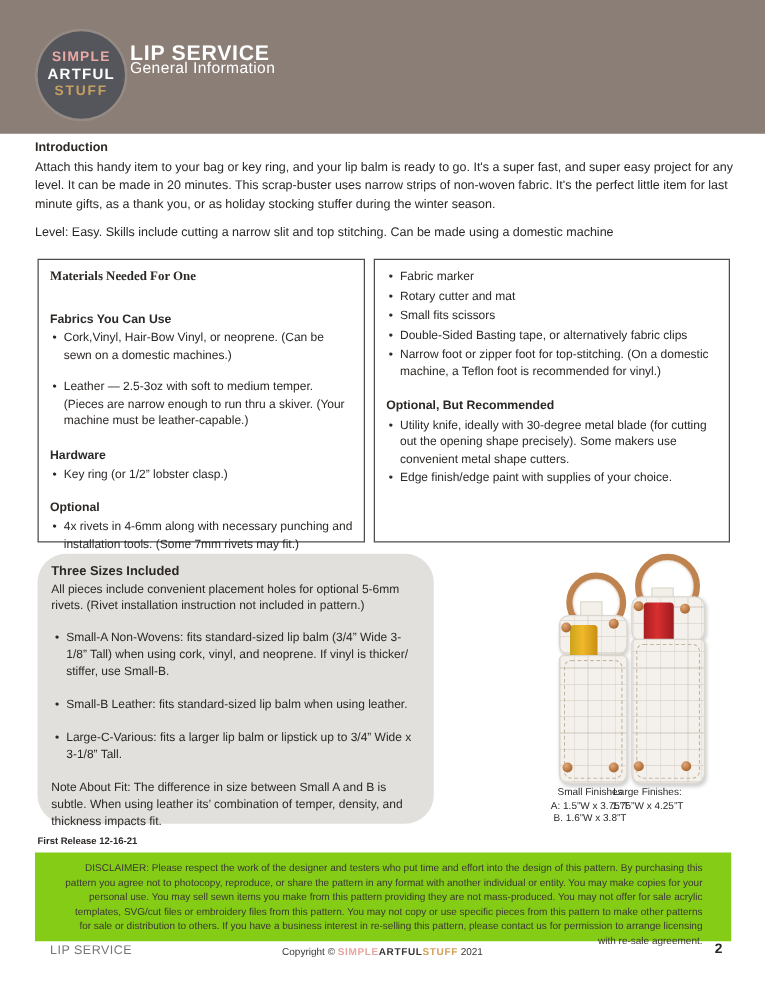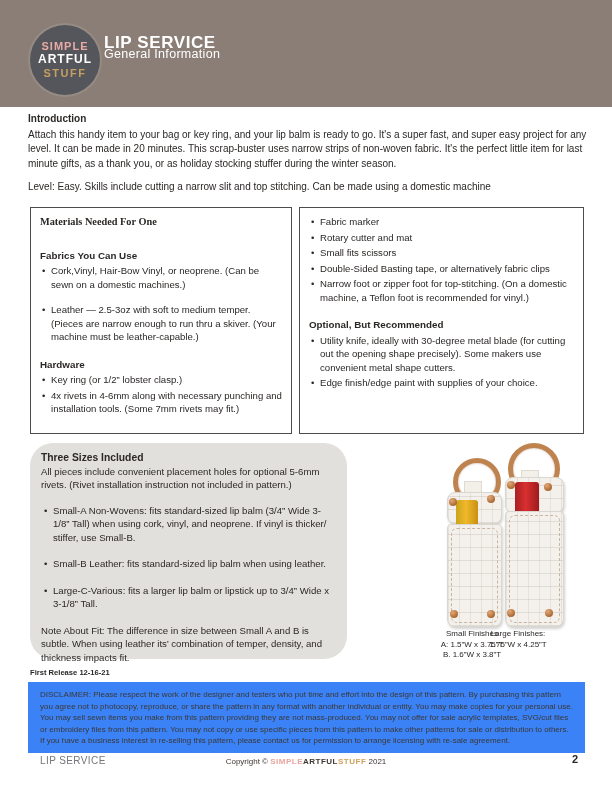--- a/index.html
+++ b/index.html
@@ -56,22 +56,22 @@
   .pocket{border-top-left-radius:4px;border-top-right-radius:4px;}
   .stitch{position:absolute;left:3px;right:3px;top:3px;bottom:3px;border:1px dashed #c5b6a2;border-radius:6px;}
   .tube{position:absolute;border-radius:3px;}
   .tube-yellow{background:linear-gradient(90deg,#caa31c,#f0b92a 45%,#c98f12);}
   .tube-red{background:linear-gradient(90deg,#a81f22,#d92f2f 45%,#9d1b1e);}
   .rivet{position:absolute;width:8px;height:8px;border-radius:50%;background:radial-gradient(circle at 35% 30%,#e3a878,#a8662f 75%);}
   .caption{position:absolute;font-size:8px;line-height:10.5px;text-align:center;color:#2b2826;}
   
   .release{position:absolute;left:30px;top:668px;font-size:7.6px;font-weight:bold;}
   .disclaimer{
-    position:absolute;left:28px;top:682px;width:557px;height:71px;background:#3b82f6;
-    box-sizing:border-box;padding:7px 12px;font-size:8px;line-height:11.6px;color:#3c3734;
+    position:absolute;left:28px;top:682px;width:557px;height:71px;background:#84cc16;
+    box-sizing:border-box;padding:7px 23px;font-size:8px;line-height:11.6px;color:#3c3734;text-align:right;
   }
   .footer-left{position:absolute;left:40px;top:755px;font-size:10px;letter-spacing:0.4px;color:#75767a;}
   .footer-center{position:absolute;left:0;top:757px;width:612px;text-align:center;font-size:8px;color:#3c3734;}
   .fc-pink{color:#e8a49e;font-weight:bold;letter-spacing:0.5px;}
   .fc-dark{color:#3c3734;font-weight:bold;letter-spacing:0.5px;}
   .fc-gold{color:#d3a15a;font-weight:bold;letter-spacing:0.5px;}
   .footer-page{position:absolute;left:558px;top:753px;width:20px;text-align:right;font-size:11px;font-weight:bold;color:#2b2826;}
 </style>
 </head>
 <body>
@@ -96,20 +96,21 @@
   <h3>Materials Needed  For One</h3>
   <h4 class="first">Fabrics You Can Use</h4>
   <ul class="plain">
     <li>Cork,Vinyl, Hair-Bow Vinyl, or neoprene. (Can be sewn on a domestic machines.)</li>
     <li class="gap">Leather —  2.5-3oz with soft to medium temper. (Pieces are narrow enough to run thru a skiver. (Your machine must be leather-capable.)</li>
   </ul>
   <h4 style="margin-top:14px;">Hardware</h4>
   <ul class="plain">
     <li>Key ring (or 1/2” lobster clasp.)</li>
   </ul>
+  <h4 style="margin-top:13px;">Optional</h4>
   <ul class="plain">
     <li>4x rivets in 4-6mm along with necessary punching and installation tools. (Some 7mm rivets may fit.)</li>
   </ul>
 </div>
 
 <div class="box box-right">
   <ul class="plain">
     <li>Fabric marker</li>
     <li>Rotary cutter and mat</li>
     <li>Small fits scissors</li>

